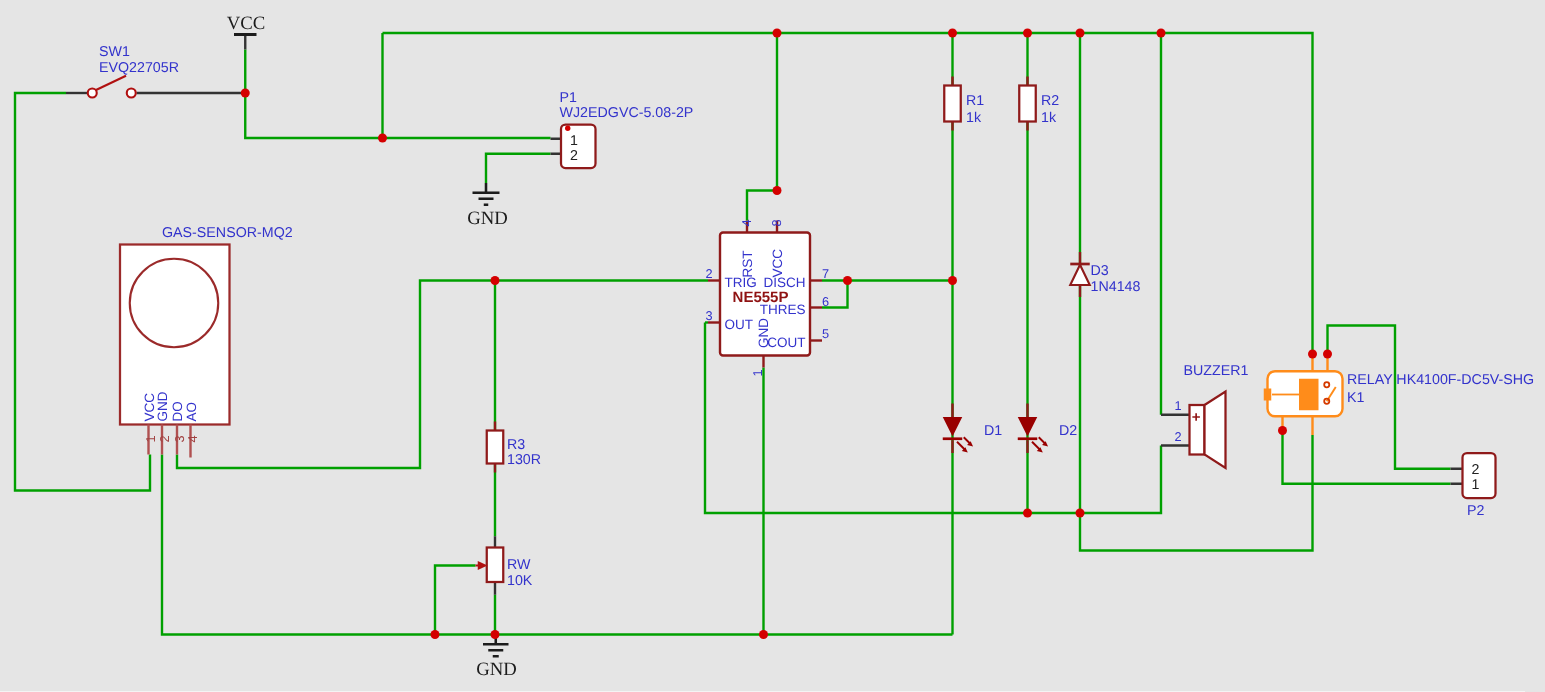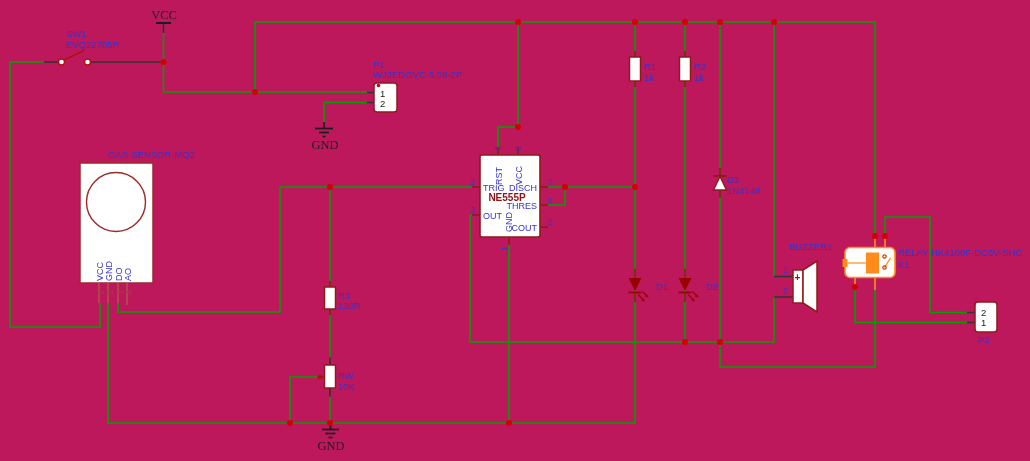--- a/index.html
+++ b/index.html
@@ -1,16 +1,16 @@
 <!DOCTYPE html>
 <html><head>
 <meta charset="utf-8">
 <style>
   html,body{margin:0;padding:0;background:#ffffff;}
-  .canvas{position:relative;width:1030px;height:461px;background:#be185d;overflow:hidden;
+  .canvas{position:relative;width:1030px;height:461px;background:#e5e5e5;overflow:hidden;
           font-family:"Liberation Sans",sans-serif;}
   svg{position:absolute;left:0;top:0;}
   text{font-family:"Liberation Sans",sans-serif;}
   .lbl{fill:#3333cc;font-size:9.5px;}
   .net{fill:#1c1c1c;font-size:12.5px;font-family:"Liberation Serif",serif;}
   .pinnum{fill:#3333cc;font-size:8.5px;}
   .pinname{fill:#3333cc;font-size:9px;}
   .digit{fill:#222222;font-size:9.5px;}
   .maroon{fill:#a04040;font-size:8.5px;}
   .ictitle{fill:#8f1212;font-size:10px;font-weight:bold;}

